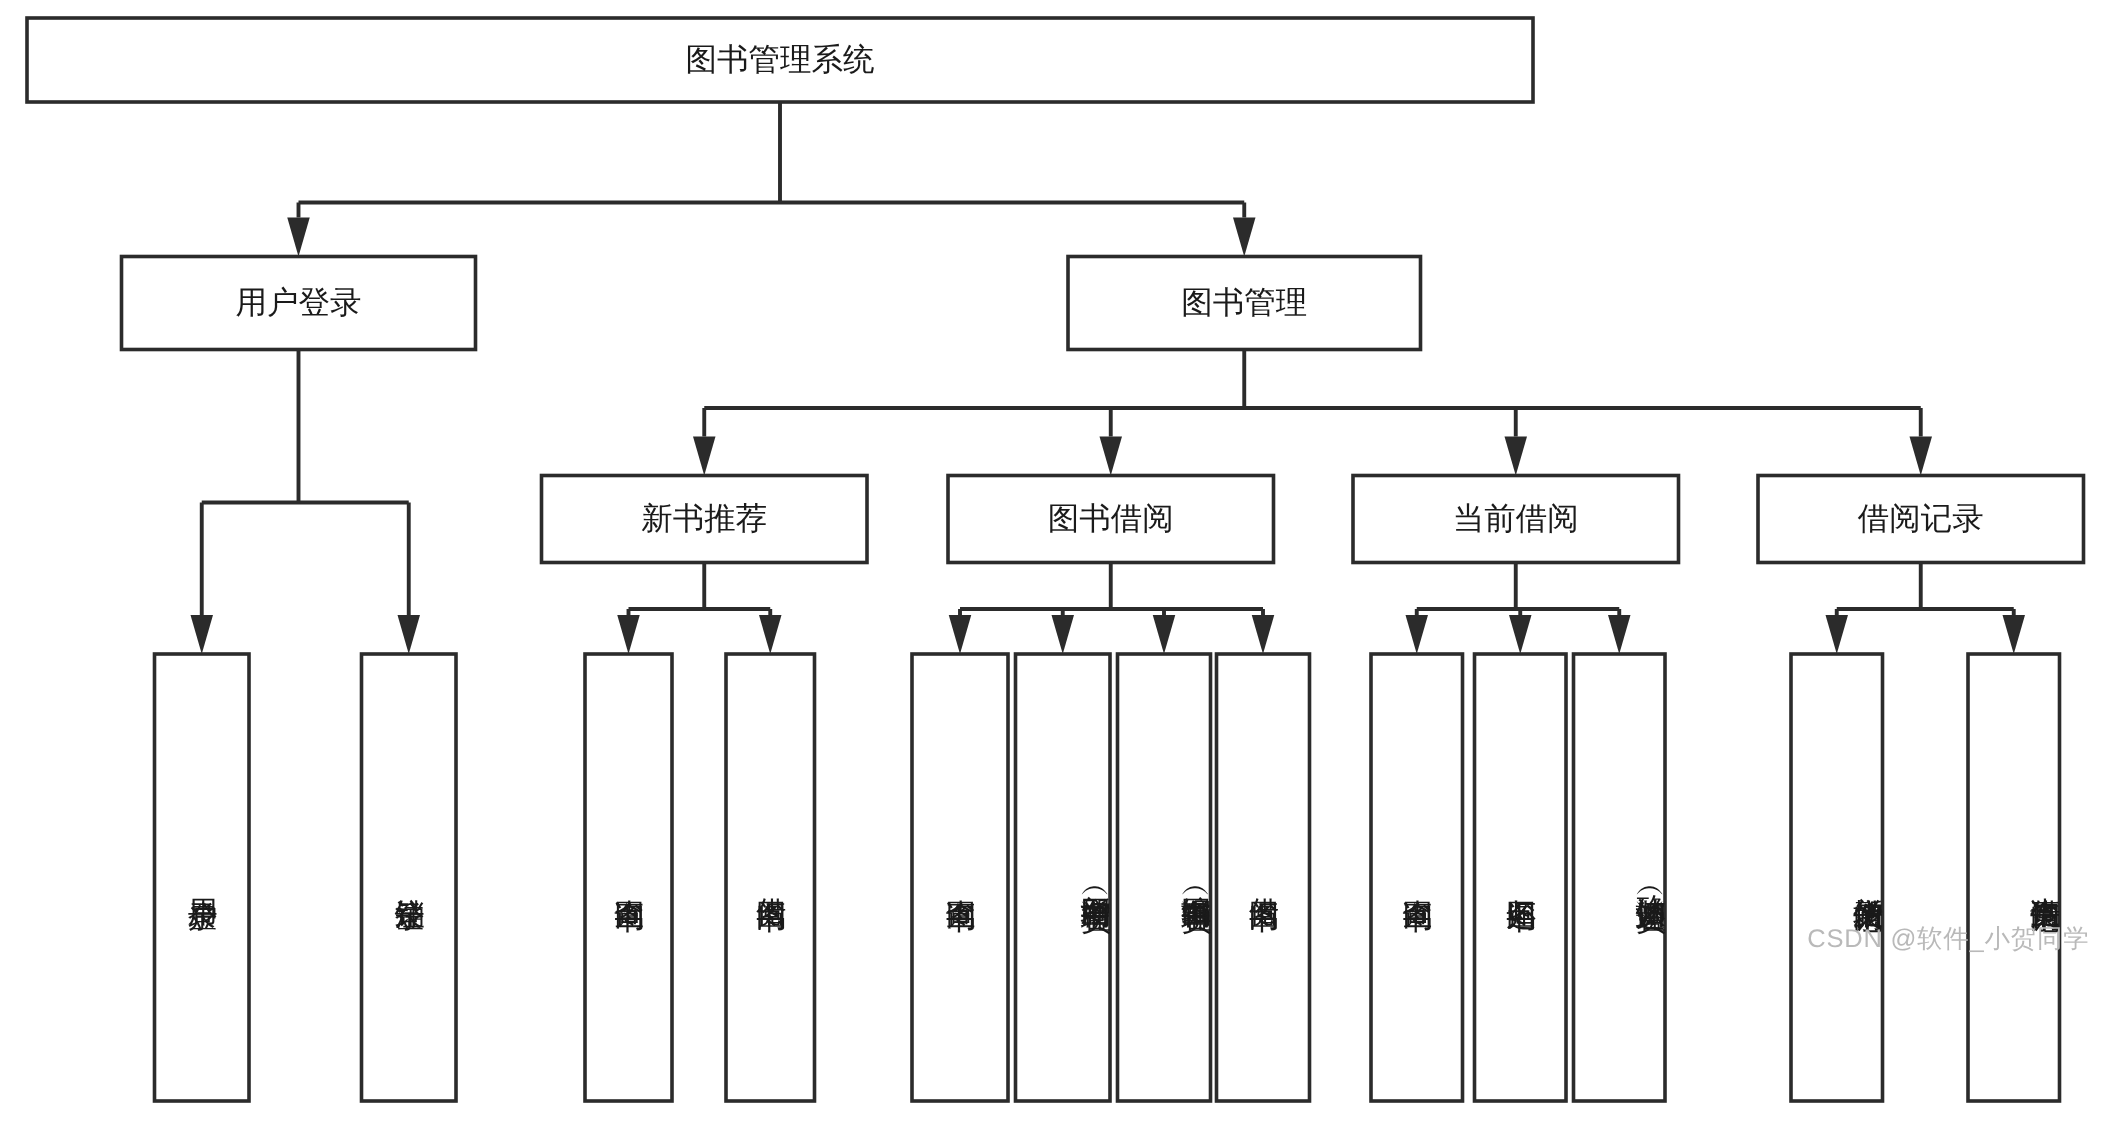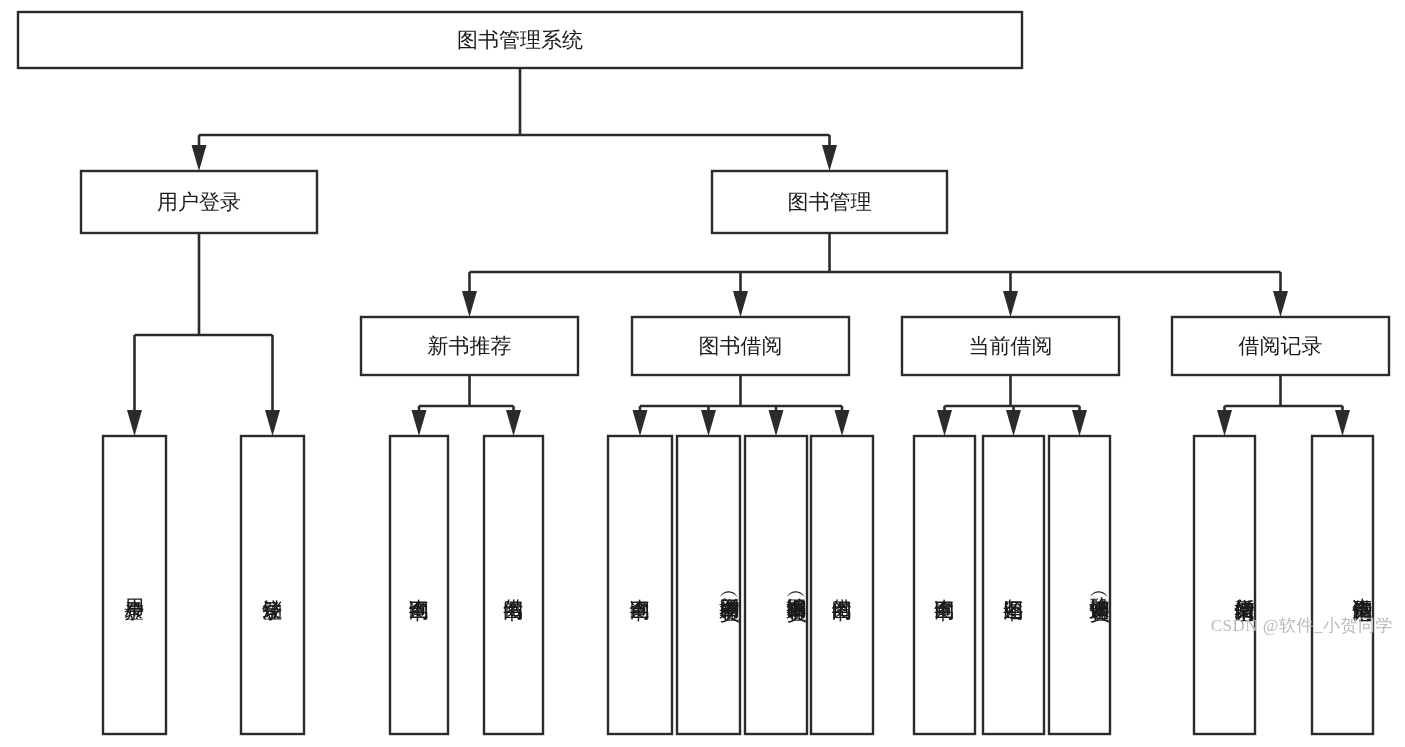--- a/index.html
+++ b/index.html
@@ -64,21 +64,21 @@
     white-space: nowrap;
     pointer-events: none;
   }
   .node-label-v.centered {
     align-items: center;
   }
   .watermark {
     position: absolute;
     right: 12px;
     bottom: 6px;
-    font-family: Liberation Serif, serif;
+    font-family: Liberation Sans, sans-serif;
     font-size: 17px;
     color: #b9b9b9;
     white-space: nowrap;
     letter-spacing: 0.5px;
   }
 </style>
 </head>
 <body>
 
 <div id="diagram-root">

